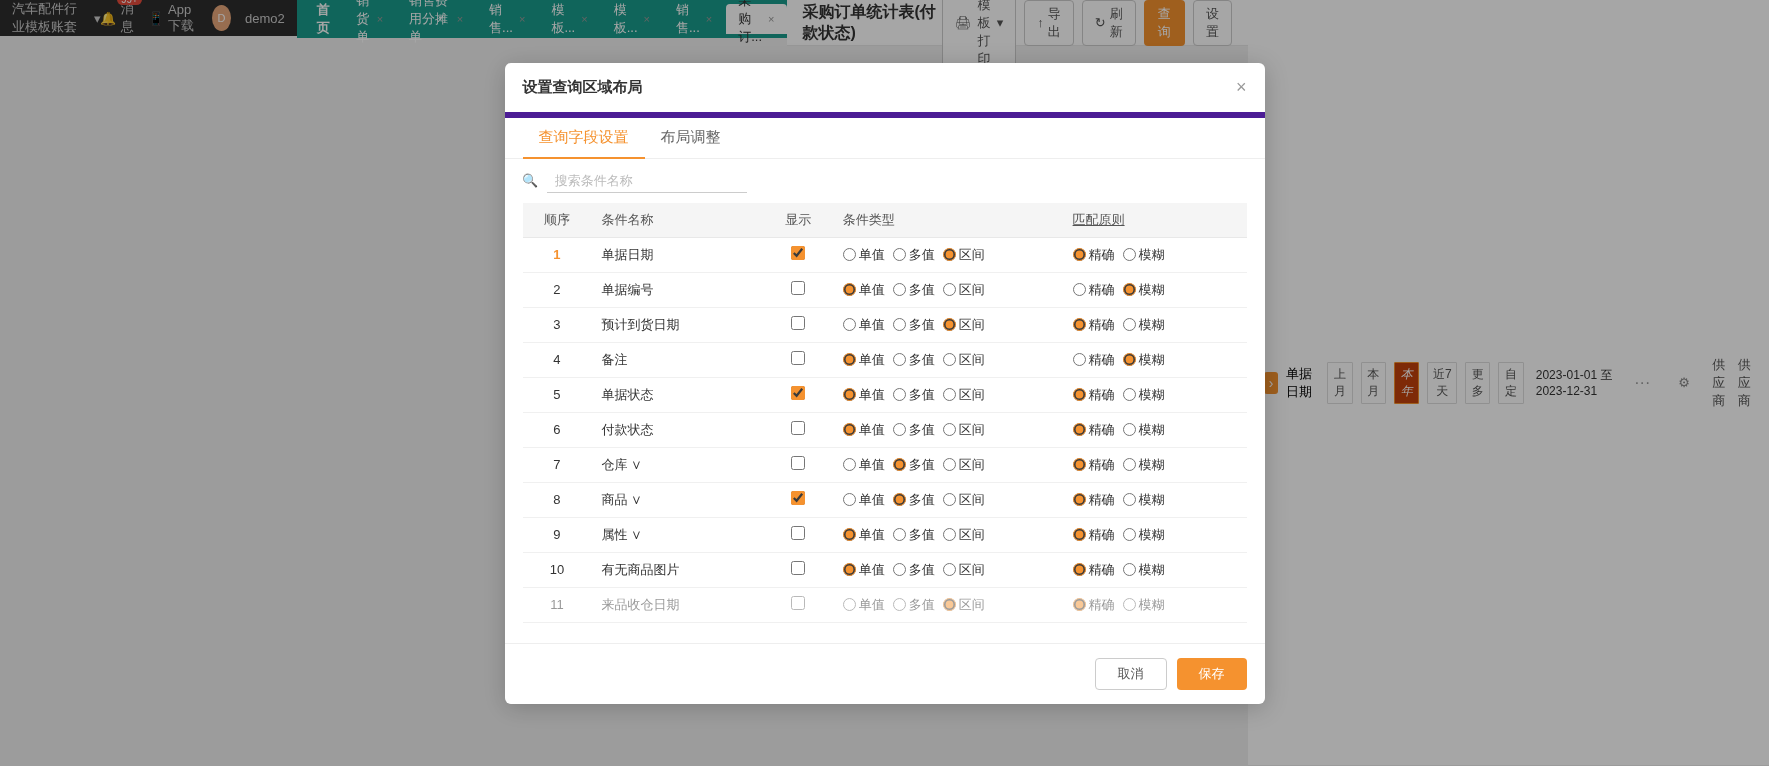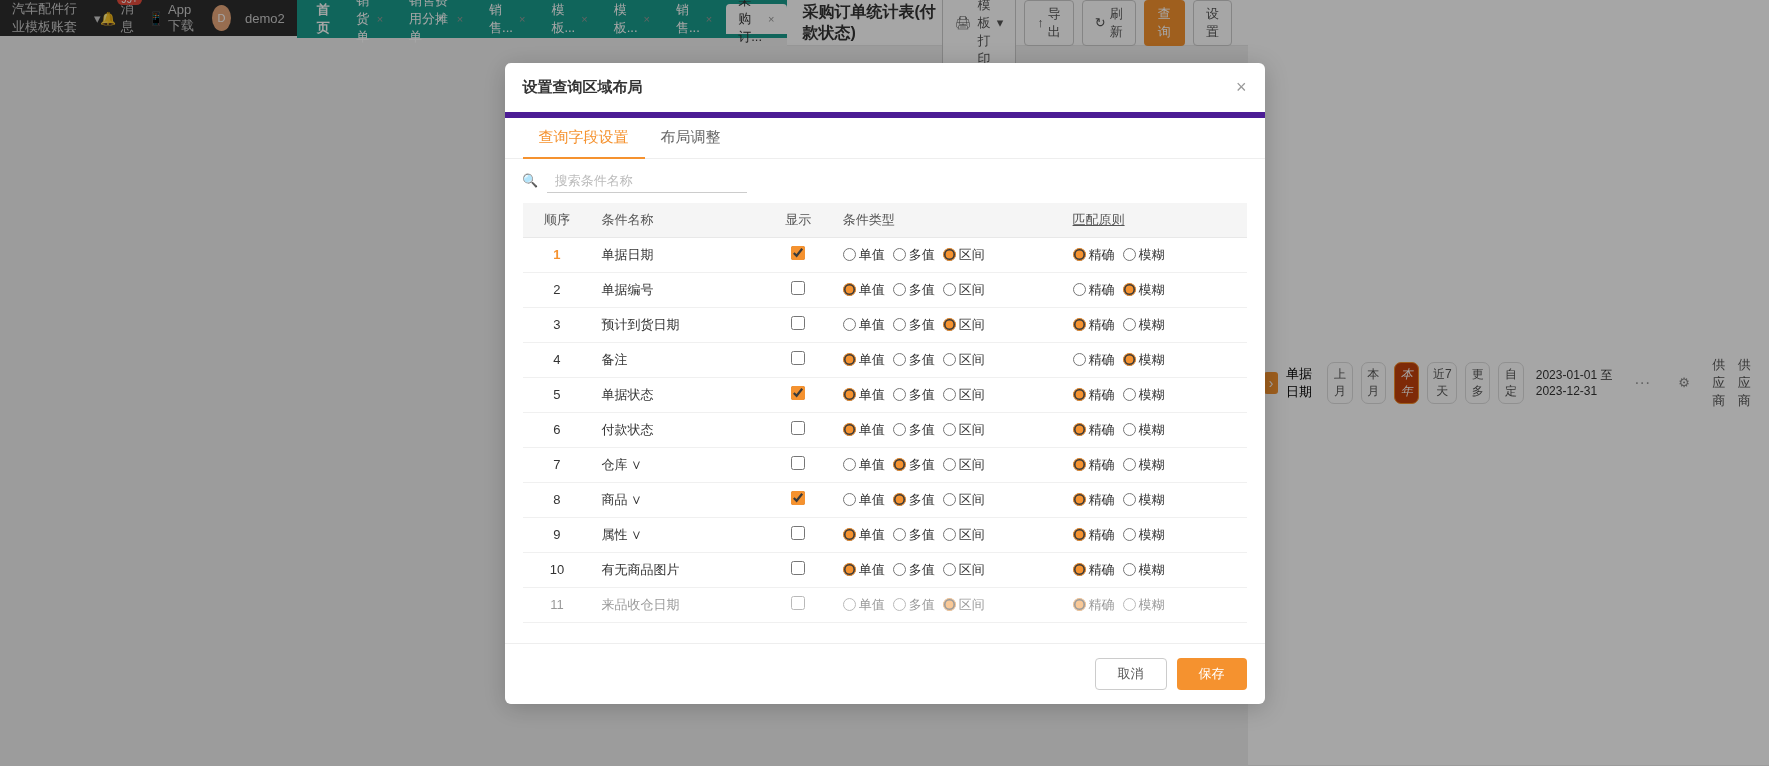--- a/index.html
+++ b/index.html
@@ -67,21 +67,21 @@
     
     .filter-bar {
       background: #fff;
       padding: 8px 16px;
       border-bottom: 1px solid #eee;
       display: flex;
       align-items: center;
       gap: 8px;
     }
     .filter-toggle { background: #f5922f; color: white; border: none; width: 22px; height: 22px; border-radius: 3px; cursor: pointer; font-size: 14px; }
-    .filter-btn { padding: 3px 4px; border: 1px solid #ddd; border-radius: 7px; background: white; cursor: pointer; font-size: 12px; color: #555; }
+    .filter-btn { padding: 3px 4px; border: 1px solid #ddd; border-radius: 1px; background: white; cursor: pointer; font-size: 12px; color: #555; }
     .filter-btn.active { background: #f5922f; color: white; border-color: #f5922f; }
 
     
     .overlay {
       position: fixed;
       top: 0; left: 0;
       width: 100%; height: 100%;
       background: rgba(0,0,0,0.35);
       z-index: 100;
       display: flex;

